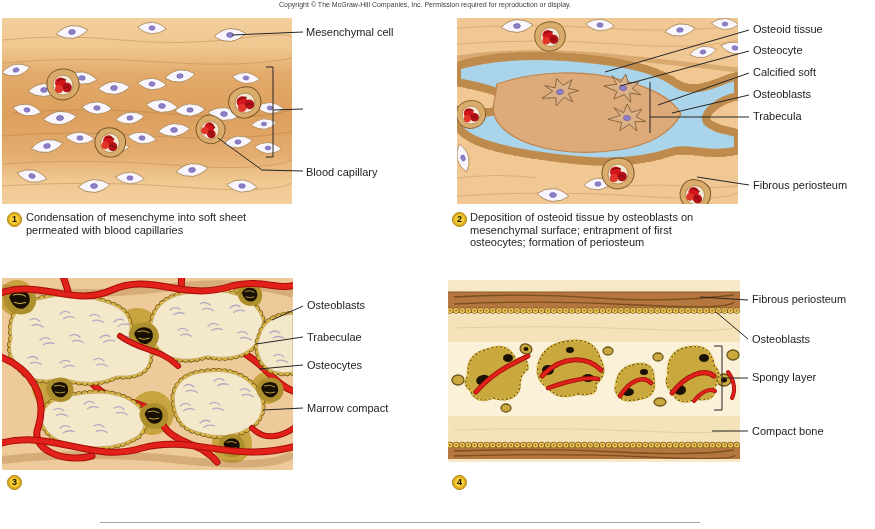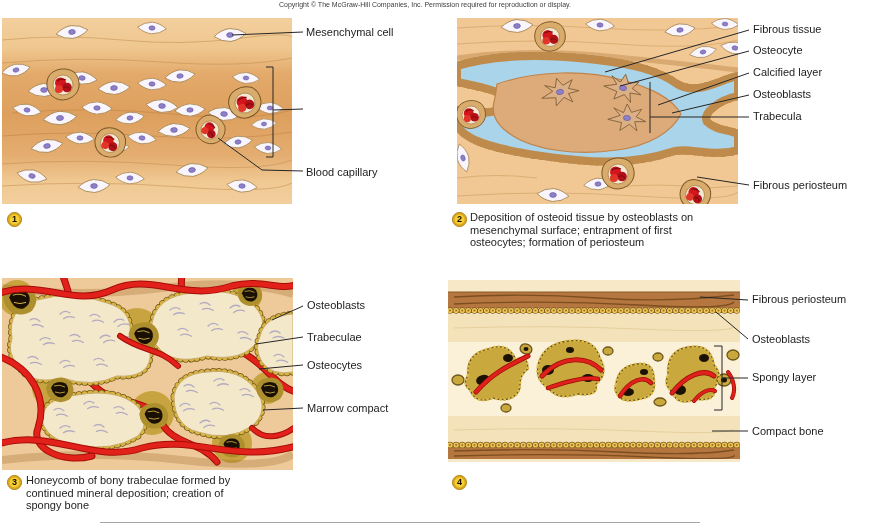--- a/index.html
+++ b/index.html
@@ -386,41 +386,41 @@
       <path d="M716,312 L748,339"></path>
       <path d="M714,346 L722,346 L722,410 L714,410"></path>
       <path d="M722,378 L748,378"></path>
       <path d="M712,431 L748,431"></path>
     </g>
   </svg>
 
   <div class="lbl" style="left:306px;top:26px">Mesenchymal cell</div>
   <div class="lbl" style="left:306px;top:166px">Blood capillary</div>
 
-  <div class="lbl" style="left:753px;top:23px">Fibrous tissue</div>
+  <div class="lbl" style="left:753px;top:23px">Osteoid tissue</div>
   <div class="lbl" style="left:753px;top:44px">Osteocyte</div>
-  <div class="lbl" style="left:753px;top:66px">Calcified layer</div>
+  <div class="lbl" style="left:753px;top:66px">Calcified soft</div>
   <div class="lbl" style="left:753px;top:88px">Osteoblasts</div>
   <div class="lbl" style="left:753px;top:110px">Trabecula</div>
   <div class="lbl" style="left:753px;top:179px">Fibrous periosteum</div>
 
   <div class="lbl" style="left:307px;top:299px">Osteoblasts</div>
   <div class="lbl" style="left:307px;top:331px">Trabeculae</div>
   <div class="lbl" style="left:307px;top:359px">Osteocytes</div>
   <div class="lbl" style="left:307px;top:402px">Marrow compact</div>
 
   <div class="lbl" style="left:752px;top:293px">Fibrous periosteum</div>
   <div class="lbl" style="left:752px;top:333px">Osteoblasts</div>
   <div class="lbl" style="left:752px;top:371px">Spongy layer</div>
   <div class="lbl" style="left:752px;top:425px">Compact bone</div>
 
   <div class="badge" style="left:7px;top:212px">1</div>
+  <div class="cap" style="left:26px;top:211px;width:235px">Condensation of mesenchyme into soft sheet permeated with blood capillaries</div>
 
   <div class="badge" style="left:452px;top:212px">2</div>
   <div class="cap" style="left:470px;top:211px;width:232px">Deposition of osteoid tissue by osteoblasts on mesenchymal surface; entrapment of first osteocytes; formation of periosteum</div>
 
   <div class="badge" style="left:7px;top:475px">3</div>
-  <div class="cap" style="left:26px;top:474px;width:222px">Honeycomb of bony trabeculae formed by continued mineral deposition; creation of spongy bone</div>
 
   <div class="badge" style="left:452px;top:475px">4</div>
 
   <div class="hline" style="left:100px;top:522px;width:600px"></div>
 </div>
 
 </body></html>

